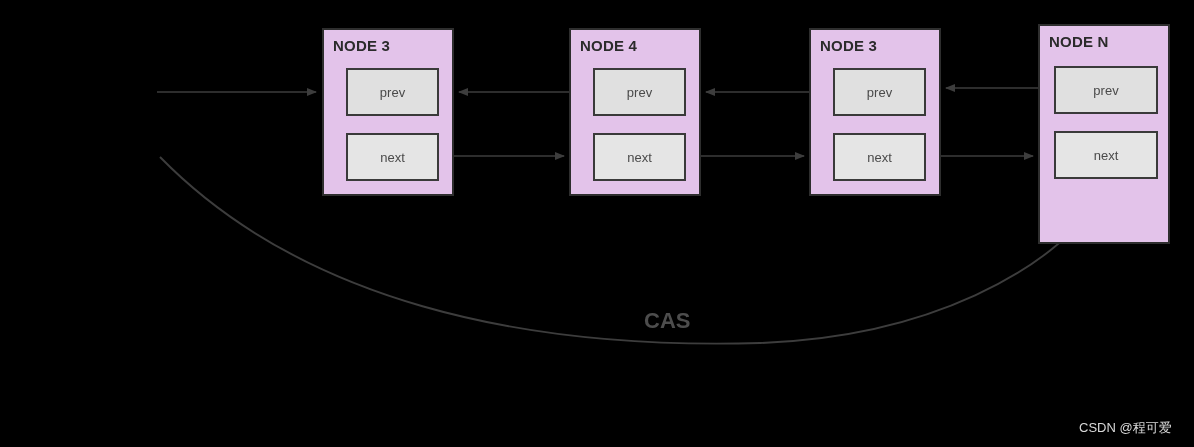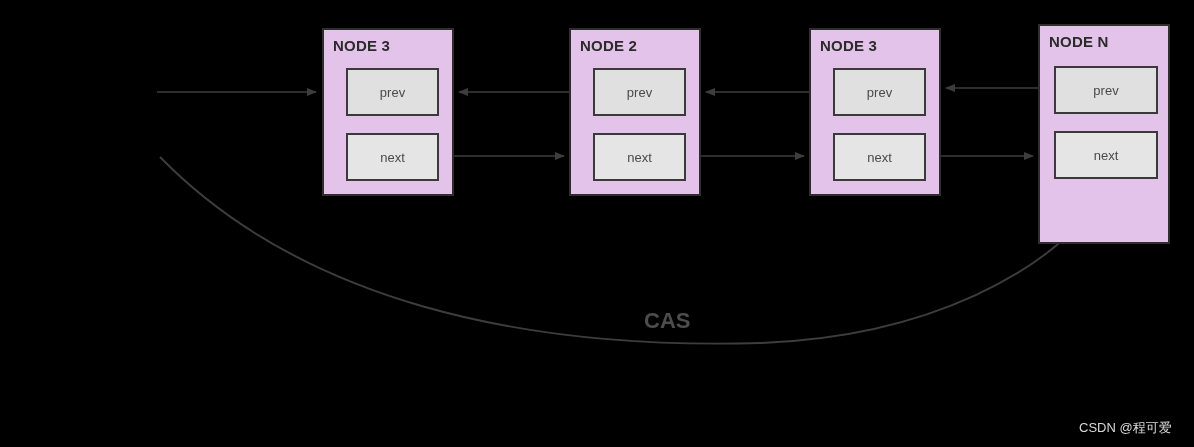--- a/index.html
+++ b/index.html
@@ -110,21 +110,21 @@
     <div class="group-title">NODE 3</div>
     <div class="field-box prev-box" style="left:22px; top:38px; width:93px; height:48px;">
       <span>prev</span>
     </div>
     <div class="field-box next-box" style="left:22px; top:103px; width:93px; height:48px;">
       <span>next</span>
     </div>
   </div>
 
   <div class="group-box node-box" style="left:569px; top:28px; width:132px; height:168px;">
-    <div class="group-title">NODE 2</div>
+    <div class="group-title">NODE 4</div>
     <div class="field-box prev-box" style="left:22px; top:38px; width:93px; height:48px;">
       <span>prev</span>
     </div>
     <div class="field-box next-box" style="left:22px; top:103px; width:93px; height:48px;">
       <span>next</span>
     </div>
   </div>
 
   <div class="group-box node-box" style="left:809px; top:28px; width:132px; height:168px;">
     <div class="group-title">NODE 3</div>

